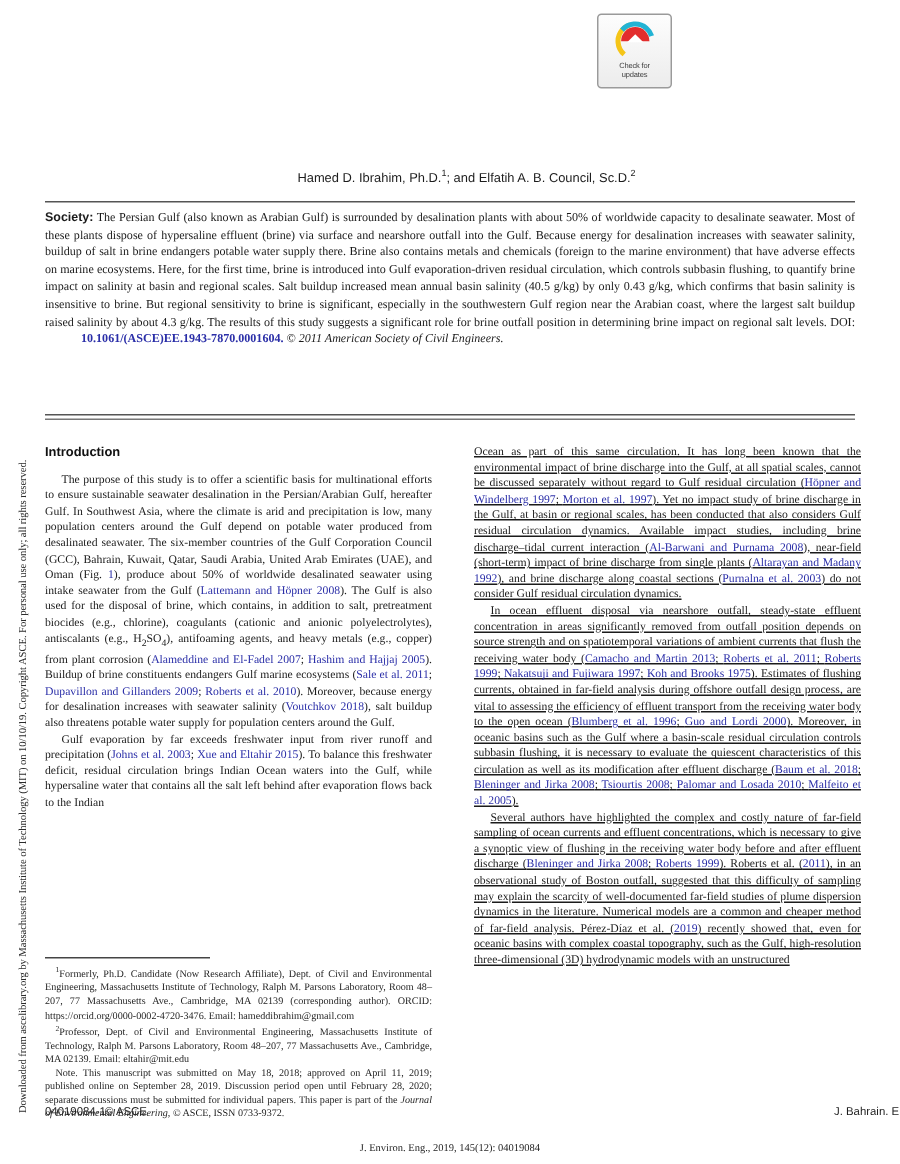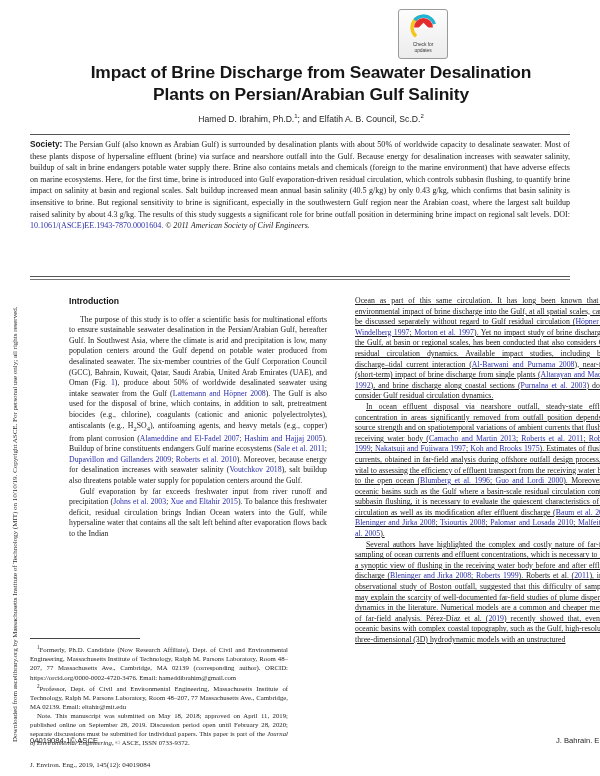--- a/index.html
+++ b/index.html
@@ -127,33 +127,32 @@
     left: 8px;
     top: 139px;
     width: 540px;
     font-size: 8.05px;
     line-height: 11.6px;
     text-align: justify;
     color: #1b1b1b;
   }
   .abstract b { font-family: "Liberation Sans", "DejaVu Sans", sans-serif; font-size: 8.3px; }
   .doi-label { font-weight: normal; }
-  .doi-link { color: #2b2fa8; font-weight: normal; }
+  .doi-link { color: #2b2fa8; font-weight: bold; margin-left: 24px; }
   .copy-ital { font-style: italic; }
 
   
   .col {
     position: absolute;
     top: 296px;
     width: 258px;
     font-size: 7.8px;
     line-height: 10.6px;
     text-align: justify;
     color: #1b1b1b;
-    margin-left: 39px;
   }
   .col-left  { left: 8px; }
   .col-right { left: 294px; text-decoration: underline; }
 
   .sec-head {
     font-family: "Liberation Sans", "DejaVu Sans", sans-serif;
     font-weight: bold;
     font-size: 8.6px;
     color: #111;
     margin: 0 0 8px 0;
@@ -198,20 +197,21 @@
     font-size: 7.6px;
     color: #1d1d1d;
     padding-left: 40px;
   }
   .footer-row .center { position: absolute; left: 0; width: 540px; text-align: left; }
   .footer-citation {
     position: absolute;
     left: 8px;
     top: 761px;
     width: 540px;
+    text-align: center;
     font-size: 7px;
     color: #1f1f1f;
   }
 </style>
 </head>
 <body>
 
 <div class="sidebar-vertical">
   <div class="vtext">Downloaded from ascelibrary.org by Massachusetts Institute of Technology (MIT) on 10/10/19. Copyright ASCE. For personal use only; all rights reserved.</div>
 </div>
@@ -226,24 +226,20 @@
         <path d="M20 6 A14 14 0 0 1 34 20 L6 20 A14 14 0 0 1 20 6 Z" fill="#e32d2d"></path>
         <path d="M20 13 L28 21 L12 21 Z" fill="#ffffff"></path>
       </svg>
     </div>
     <div class="cm-label">
       <span>Check for</span><br>
       <span>updates</span>
     </div>
   </div>
 
-  <div class="title">
-    <span>Impact of Brine Discharge from Seawater Desalination</span><br>
-    <span>Plants on Persian/Arabian Gulf Salinity</span>
-  </div>
 
   <div class="authors">
     <span>Hamed D. Ibrahim, Ph.D.</span><sup>1</sup><span>; and Elfatih A. B. Council, Sc.D.</span><sup>2</sup>
   </div>
 
   <div class="rule-top"></div>
   <div class="abstract">
     <b>Society:</b>
     <span>The Persian Gulf (also known as Arabian Gulf) is surrounded by desalination plants with about 50% of worldwide capacity to desalinate seawater. Most of these plants dispose of hypersaline effluent (brine) via surface and nearshore outfall into the Gulf. Because energy for desalination increases with seawater salinity, buildup of salt in brine endangers potable water supply there. Brine also contains metals and chemicals (foreign to the marine environment) that have adverse effects on marine ecosystems. Here, for the first time, brine is introduced into Gulf evaporation-driven residual circulation, which controls subbasin flushing, to quantify brine impact on salinity at basin and regional scales. Salt buildup increased mean annual basin salinity (40.5 g/kg) by only 0.43 g/kg, which confirms that basin salinity is insensitive to brine. But regional sensitivity to brine is significant, especially in the southwestern Gulf region near the Arabian coast, where the largest salt buildup raised salinity by about 4.3 g/kg. The results of this study suggests a significant role for brine outfall position in determining brine impact on regional salt levels.</span>
     <span class="doi-label">DOI:</span>

